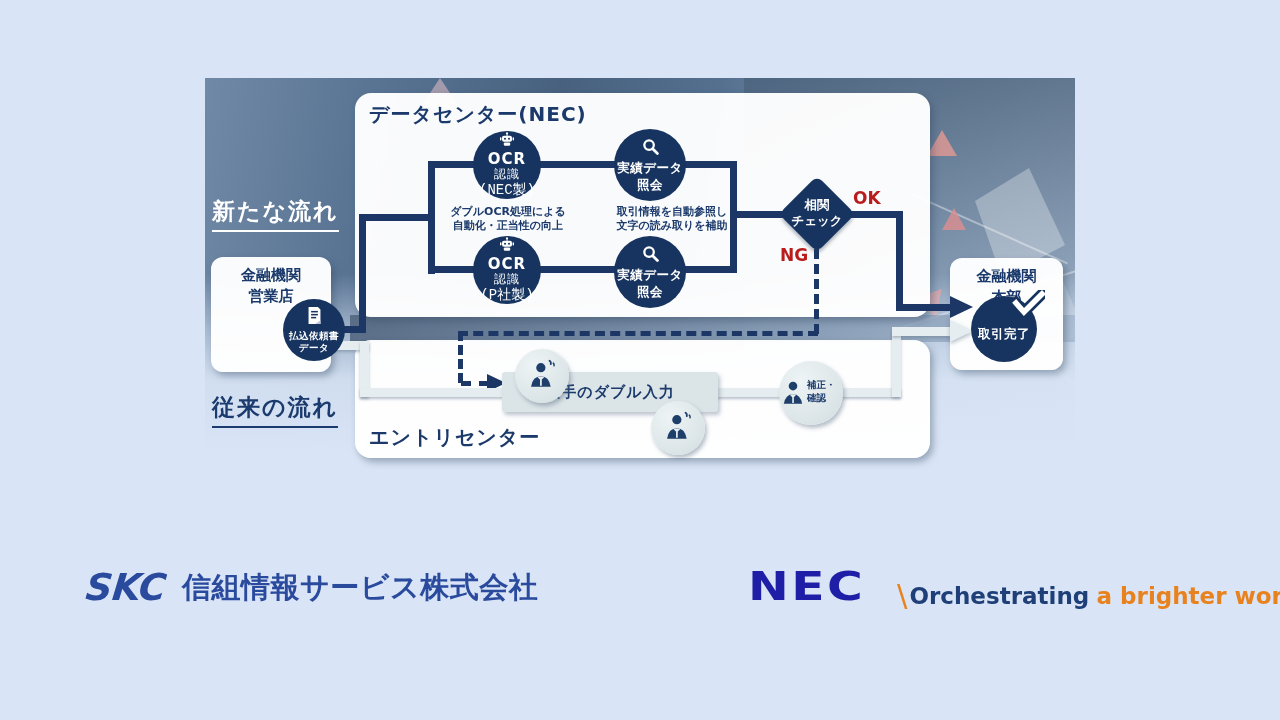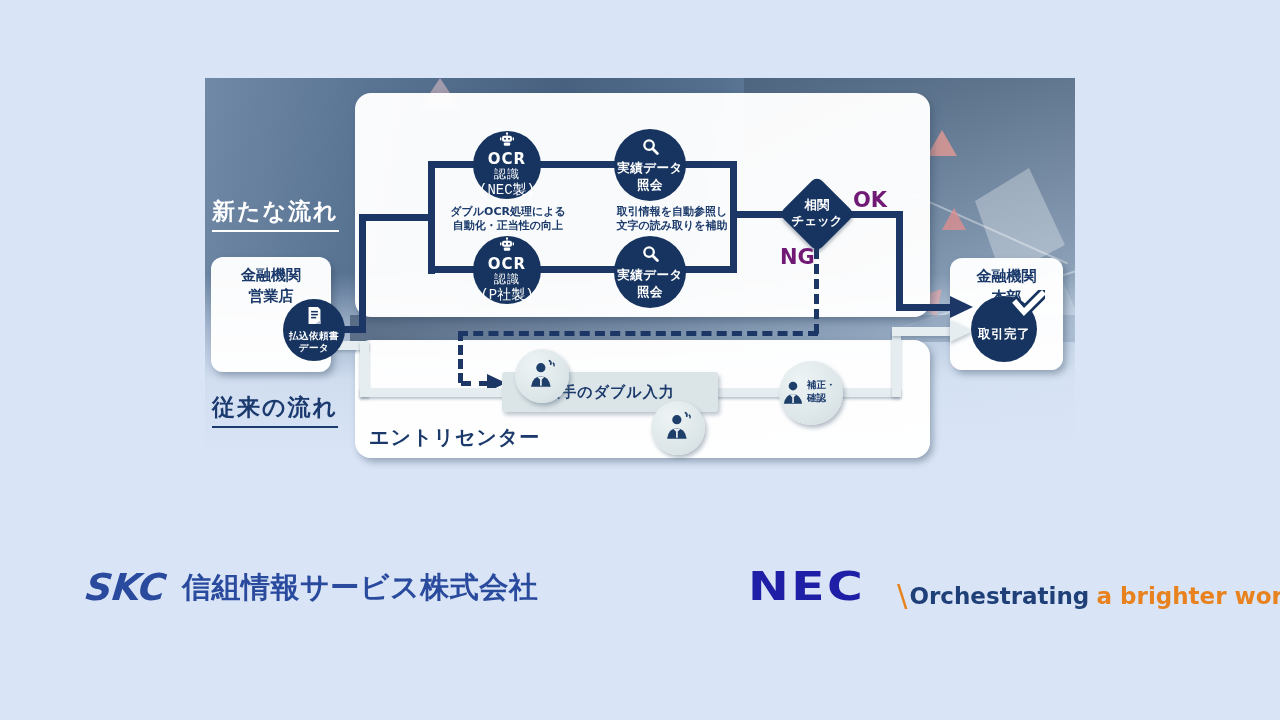--- a/index.html
+++ b/index.html
@@ -45,21 +45,21 @@
   
   .seg{position:absolute;background:#1c3766;z-index:4;}
   .dashh{position:absolute;border-top:5px dashed #1c3766;z-index:4;height:0;}
   .dashv{position:absolute;border-left:5px dashed #1c3766;z-index:4;width:0;}
   .lseg{position:absolute;background:#e6edf0;box-shadow:0 2px 3px rgba(100,120,140,.45);z-index:4;}
   .arrow{position:absolute;width:0;height:0;z-index:4;}
 
   
   .flow-label{position:absolute;font-weight:bold;font-size:23px;letter-spacing:2px;z-index:6;
     border-bottom:2px solid currentColor;padding-bottom:3px;}
-  .okng{position:absolute;color:#701a75;font-weight:bold;font-size:21px;z-index:6;}
+  .okng{position:absolute;color:#b91c1c;font-weight:bold;font-size:17px;z-index:6;}
   .caption{position:absolute;color:#1b3a6b;font-weight:bold;font-size:11px;line-height:1.3;text-align:center;z-index:6;}
 
   .circ-main{font-weight:bold;font-size:15px;line-height:1.1;letter-spacing:1px;}
   .circ-sub{font-weight:normal;font-size:12px;line-height:1.2;letter-spacing:1px;}
   .circ-tiny{font-size:14px;line-height:1.2;font-family:Liberation Mono, monospace;}
   .circ-small{font-weight:bold;font-size:12.5px;line-height:1.3;letter-spacing:.5px;}
   .doc-lines{font-weight:bold;font-size:9.5px;line-height:1.3;letter-spacing:.5px;}
 
   
   .skc-row{position:absolute;left:86px;top:566px;display:flex;align-items:center;gap:16px;z-index:6;}
@@ -87,20 +87,21 @@
     <div class="tri" style="left:215px;top:0px;width:40px;height:30px;background:#b6a6b4;"></div>
     <div class="tri" style="left:722px;top:52px;width:30px;height:26px;background:#e49a94;"></div>
     <div class="tri" style="left:737px;top:130px;width:24px;height:22px;background:#dd8f90;"></div>
     <div class="tri" style="left:712px;top:215px;width:30px;height:26px;background:#e09a98;transform:rotate(160deg);"></div>
     <div class="tri" style="left:745px;top:272px;width:20px;height:18px;background:#e4a7a2;"></div>
     <div class="fade"></div>
   </div>
   <div class="strip"></div>
 
   <div class="wbox" style="left:355px;top:93px;width:575px;height:224px;"></div>
+  <div class="box-title" style="left:369px;top:101px;">データセンター(NEC)</div>
 
   <div class="wbox" style="left:355px;top:340px;width:575px;height:118px;"></div>
   <div class="box-title" style="left:369px;top:424px;">エントリセンター</div>
 
   <div class="wbox" style="left:211px;top:257px;width:120px;height:115px;border-radius:12px;">
     <div class="node-title">
       <span>金融機関</span><br>
       <span>営業店</span>
     </div>
   </div>

